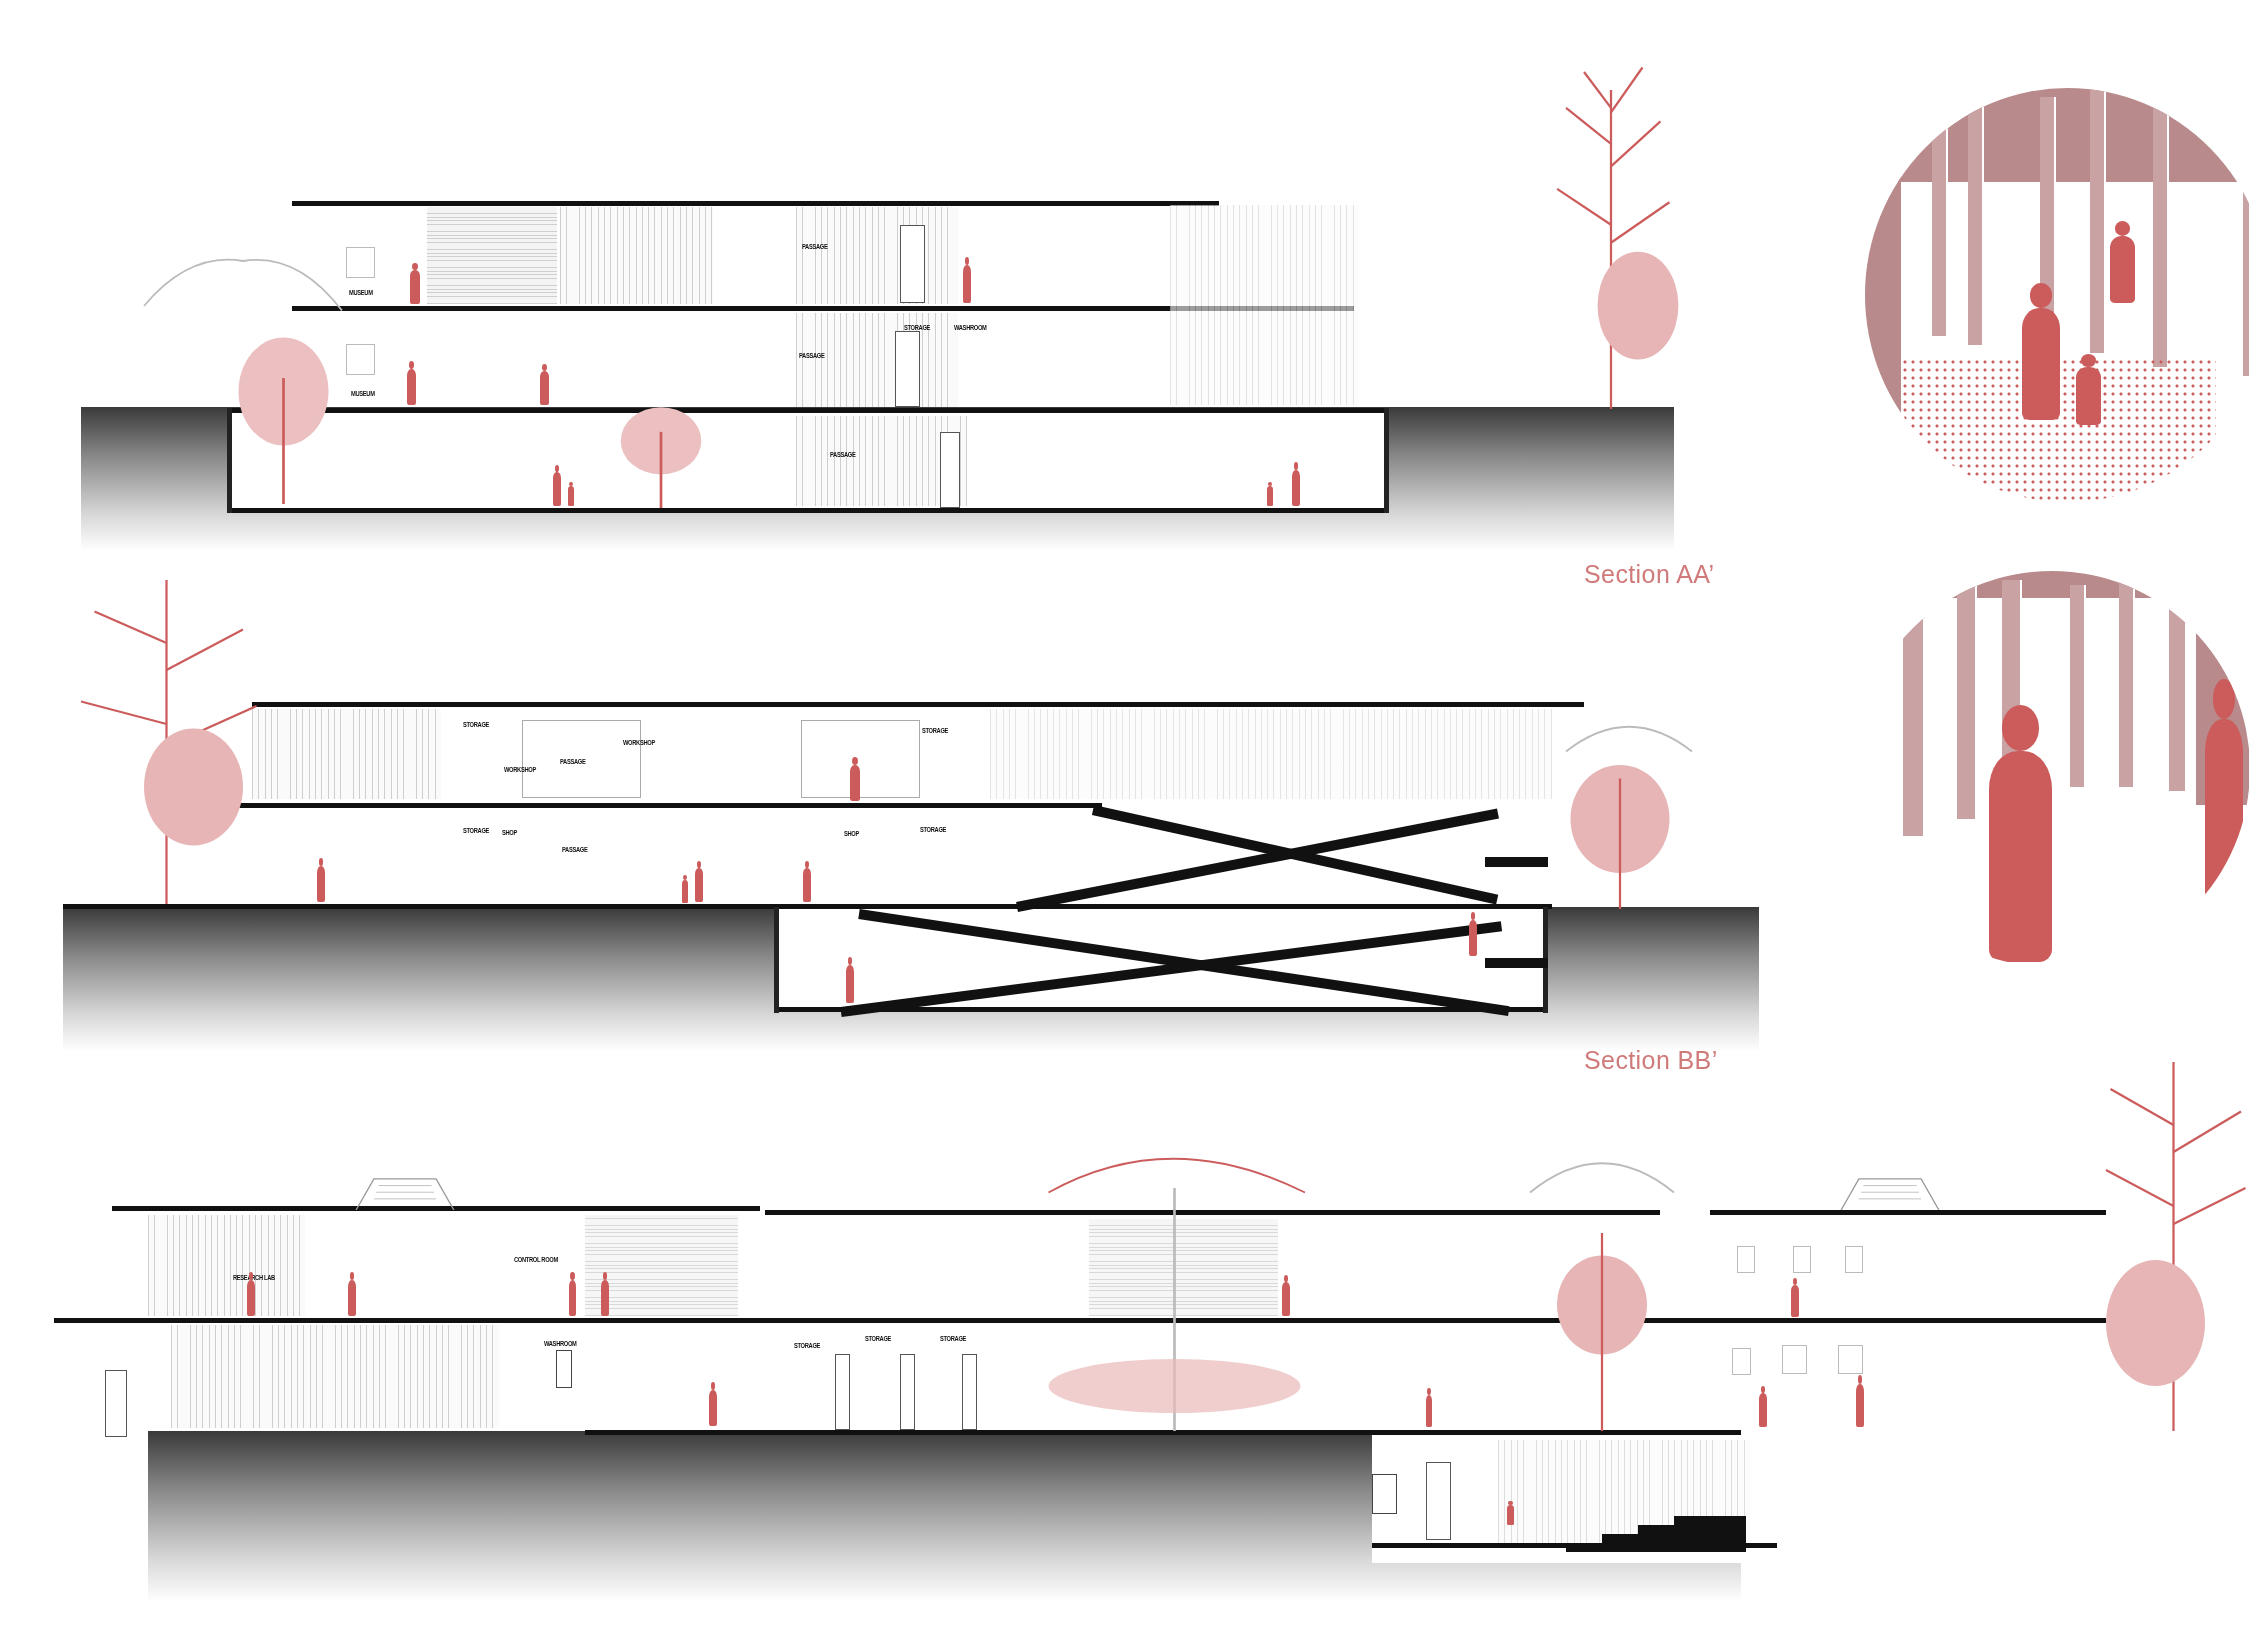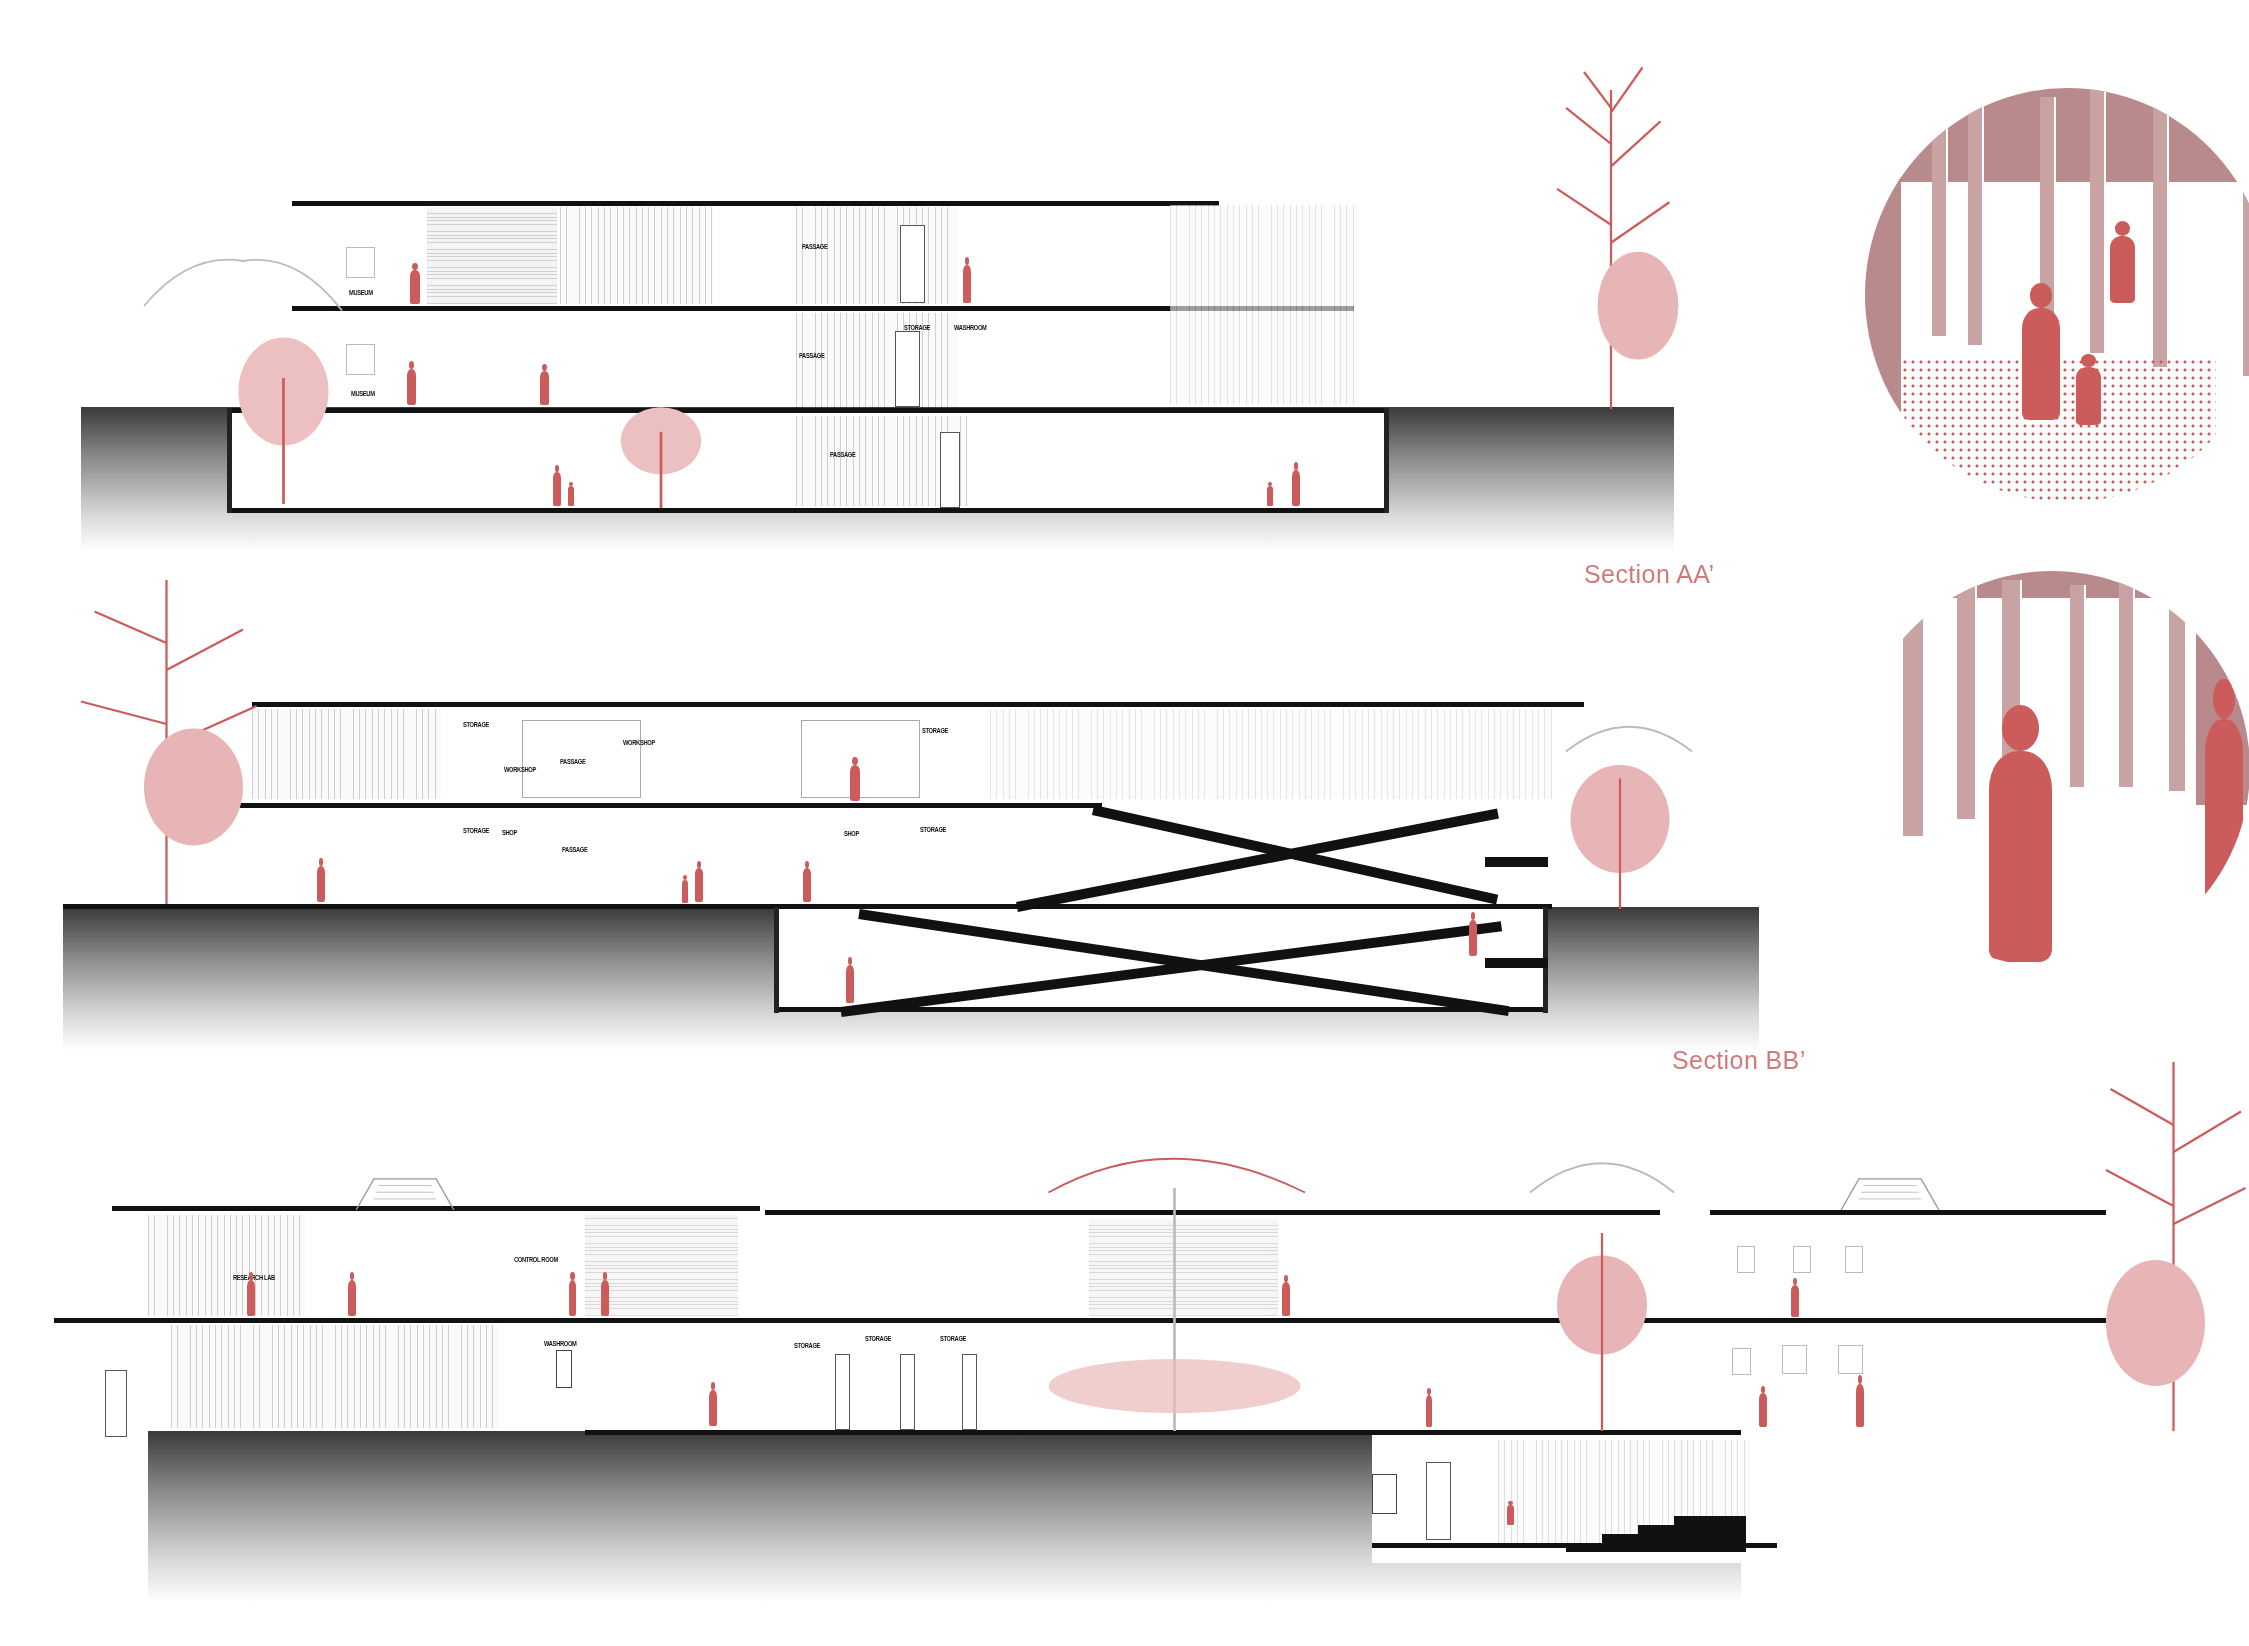--- a/index.html
+++ b/index.html
@@ -148,21 +148,21 @@
         <path d="M230 430 L430 340"></path>
       </g>
     <ellipse cx="290" cy="520" rx="110" ry="130" fill="#e7b5b5"></ellipse>
   </svg>
   <svg class="tree" style="left:1557px;top:711px;" width="144" height="198" viewBox="0 0 320 440">
     <path d="M20 90 Q160 -20 300 90" stroke="#bbb" stroke-width="4" fill="none"></path>
     <ellipse cx="140" cy="240" rx="110" ry="120" fill="#e7b5b5"></ellipse>
       <path d="M140 440 L140 150" stroke="#cc5c5c" stroke-width="5"></path>
   </svg>
 
-  <div class="section-title" style="left:1672px;top:1046px;">Section BB’</div>
+  <div class="section-title" style="left:1584px;top:1046px;">Section BB’</div>
 </div>
 
 <div>
   <div class="ground" style="left:148px;top:1431px;width:1593px;height:171px;"></div>
   <div class="abs" style="left:1372px;top:1433px;width:369px;height:130px;background:#fff;"></div>
 
   <div class="slab" style="left:112px;top:1206px;width:648px;height:5.4px;"></div>
   <div class="slab" style="left:765px;top:1210px;width:895px;height:5.4px;"></div>
   <div class="slab" style="left:1710px;top:1210px;width:396px;height:5.4px;"></div>
   <div class="slab" style="left:54px;top:1318px;width:2052px;height:5.4px;"></div>

